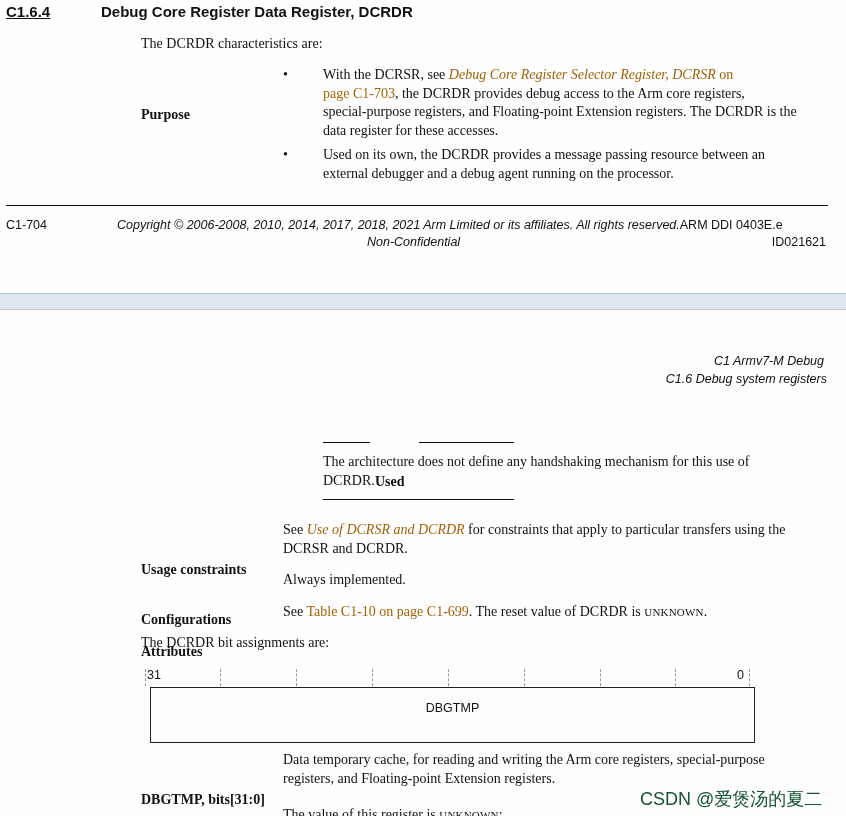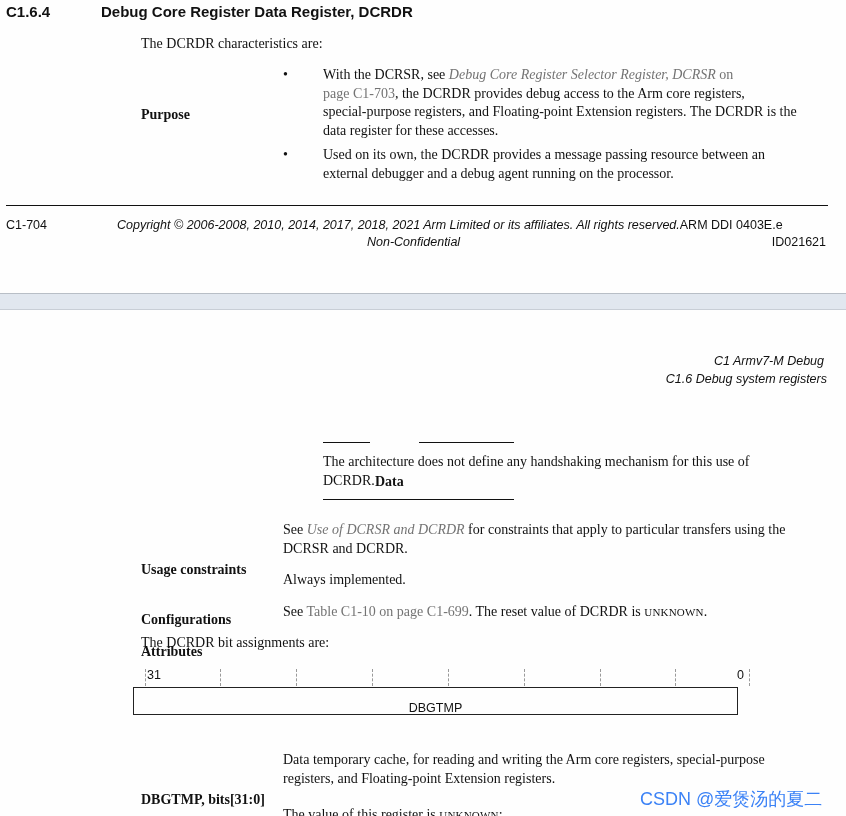--- a/index.html
+++ b/index.html
@@ -1,38 +1,38 @@
 <!DOCTYPE html>
 <html><head>
 <meta charset="utf-8">
 <style>
   html, body { margin:0; padding:0; }
   body { width:846px; height:816px; position:relative; background:#fefefe; overflow:hidden; color:#111; }
   .sans { font-family: "Liberation Sans", sans-serif; }
   .serif { font-family: "Liberation Serif", serif; }
   .abs { position:absolute; white-space:nowrap; }
-  .link { color:#737373; }
+  .link { color:#a16207; }
   .it { font-style:italic; }
   .sc { font-size:11px; letter-spacing:0.2px; }
   .b { font-weight:bold;margin-top:40px; }
 
-  .sec-num { left:6px; top:3px; font-size:15px; font-weight:bold; }
+  .sec-num { left:6px; top:3px; font-size:15px; font-weight:bold;text-decoration:underline; }
   .sec-title { left:101px; top:3px; font-size:15px; font-weight:bold; }
 
   .body-text { font-size:14px; line-height:18.5px; }
 
   .hr { position:absolute; background:#111; height:1px; }
 
   .page-gap { position:absolute; left:0; top:293px; width:846px; height:17px; background:#e1e7ef; border-top:1px solid #b8bec6; border-bottom:1px solid #c8ced6; box-sizing:border-box; }
 
   .footer { font-size:12.5px; font-style:italic; }
 
-  .reg-box { position:absolute; left:133px; top:687px; width:605px; height:28px; border:1px solid #222; box-sizing:border-box; }
+  .reg-box { position:absolute; left:150px; top:687px; width:605px; height:56px; border:1px solid #222; box-sizing:border-box; }
   .tick { position:absolute; top:669px; height:17px; width:0; border-left:1px dashed #9a9a9a; }
-  .watermark { color:#3b82f6; font-size:18px; }
+  .watermark { color:#14532d; font-size:18px; }
 </style>
 </head>
 <body>
 
 <div class="abs sans sec-num">C1.6.4</div>
 <div class="abs sans sec-title">Debug Core Register Data Register, DCRDR</div>
 
 <div class="abs serif body-text" style="left:141px;top:35px;">The DCRDR characteristics are:</div>
 
 <div class="abs serif body-text b" style="left:141px;top:66px;">Purpose</div>
@@ -58,21 +58,21 @@
 </div>
 <div class="abs sans footer" style="left:367px;top:235px;">Non-Confidential</div>
 <div class="abs sans" style="right:20px;top:235px;font-size:12.5px;">ID021621</div>
 
 <div class="page-gap"></div>
 
 <div class="abs sans it" style="right:22px;top:354px;font-size:12.5px;">C1 Armv7-M Debug</div>
 <div class="abs sans it" style="right:19px;top:372px;font-size:12.5px;">C1.6 Debug system registers</div>
 
 <div class="hr" style="left:323px;top:442px;width:47px;"></div>
-<div class="abs serif body-text b" style="left:375px;top:433px;">Data</div>
+<div class="abs serif body-text b" style="left:375px;top:433px;">Used</div>
 <div class="hr" style="left:419px;top:442px;width:95px;"></div>
 <div class="abs serif body-text" style="left:323px;top:453px;">The architecture does not define any handshaking mechanism for this use of</div>
 <div class="abs serif body-text" style="left:323px;top:471.5px;">DCRDR.</div>
 <div class="hr" style="left:323px;top:499px;width:191px;"></div>
 
 <div class="abs serif body-text b" style="left:141px;top:521px;">Usage constraints</div>
 <div class="abs serif body-text" style="left:283px;top:521px;">
   <span>See </span><span class="link it">Use of DCRSR and DCRDR</span><span> for constraints that apply to particular transfers using the</span>
 </div>
 <div class="abs serif body-text" style="left:283px;top:539.5px;">DCRSR and DCRDR.</div>

